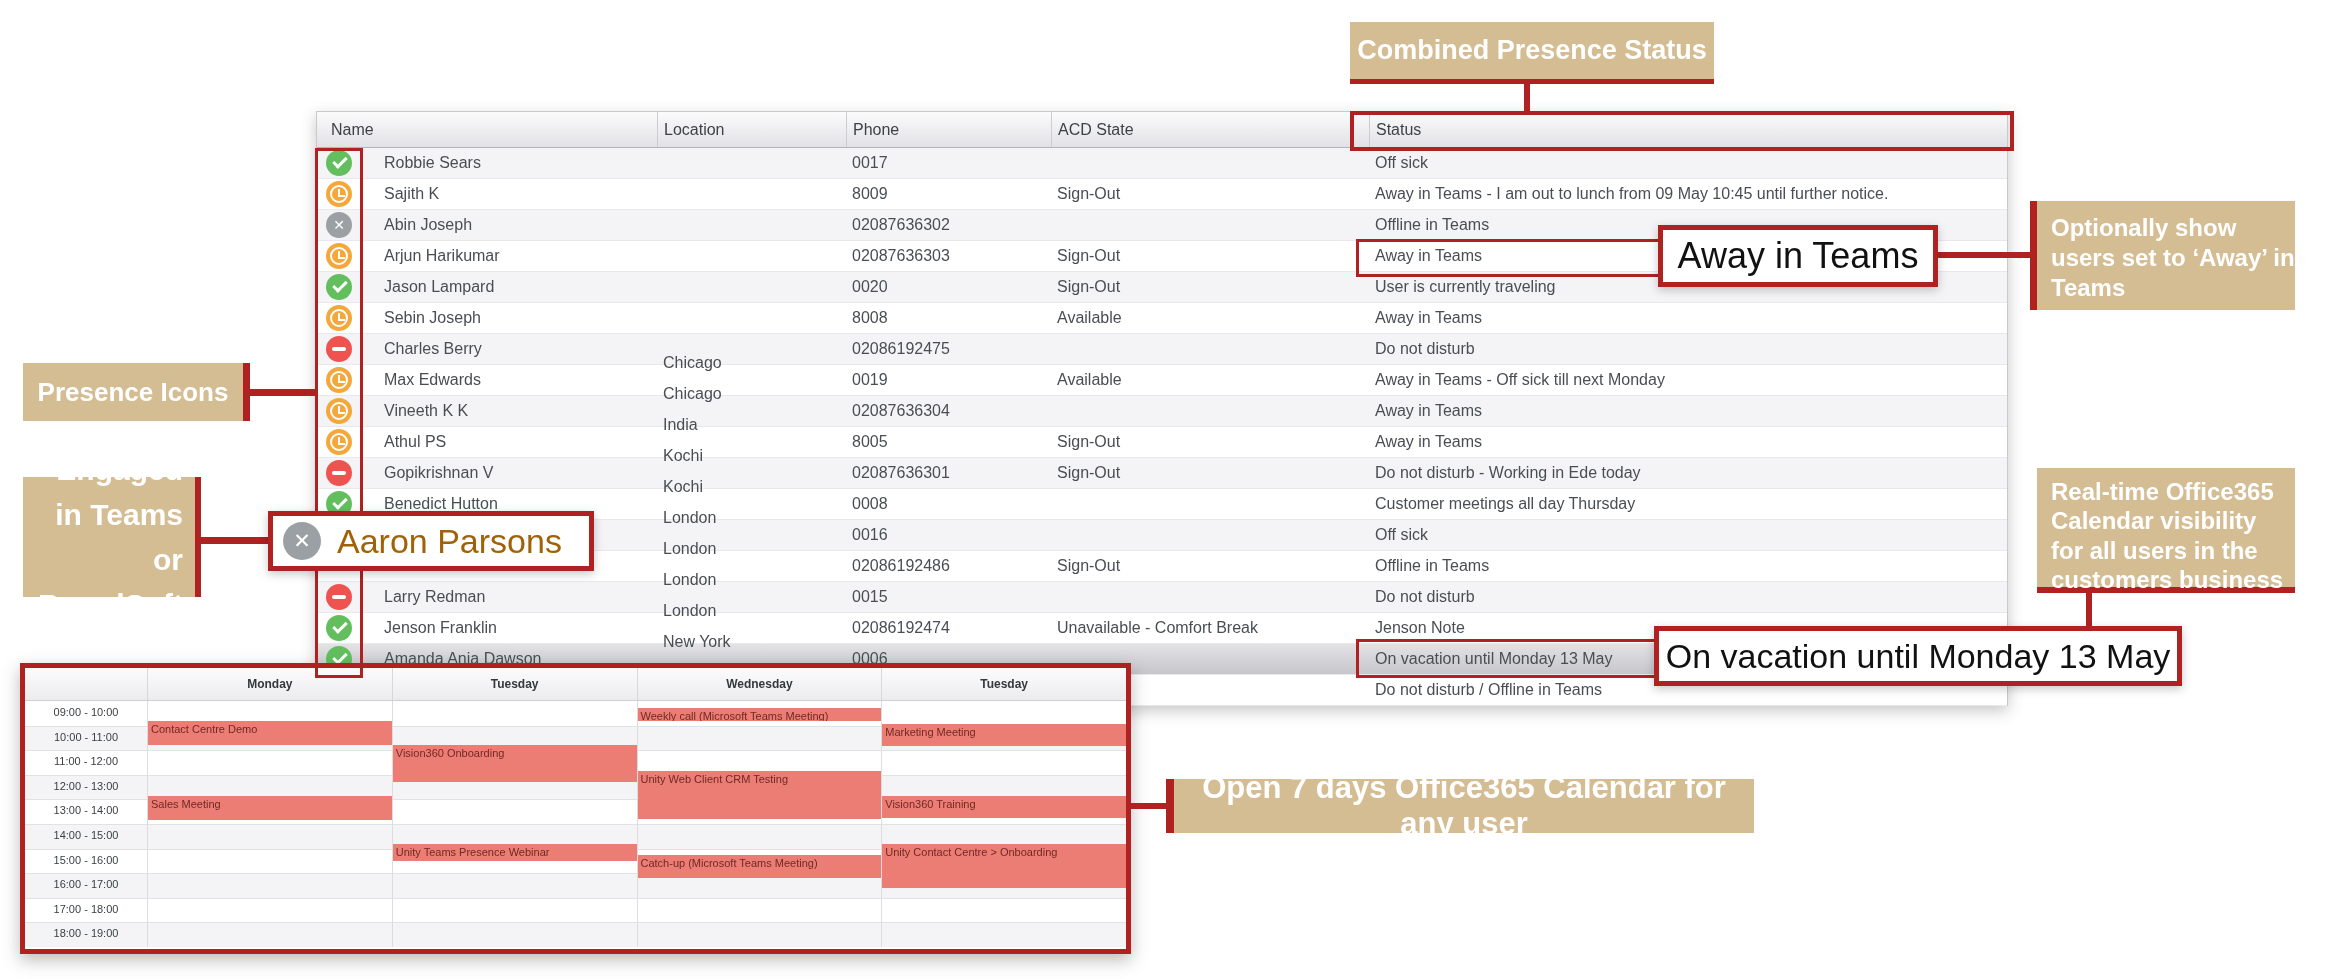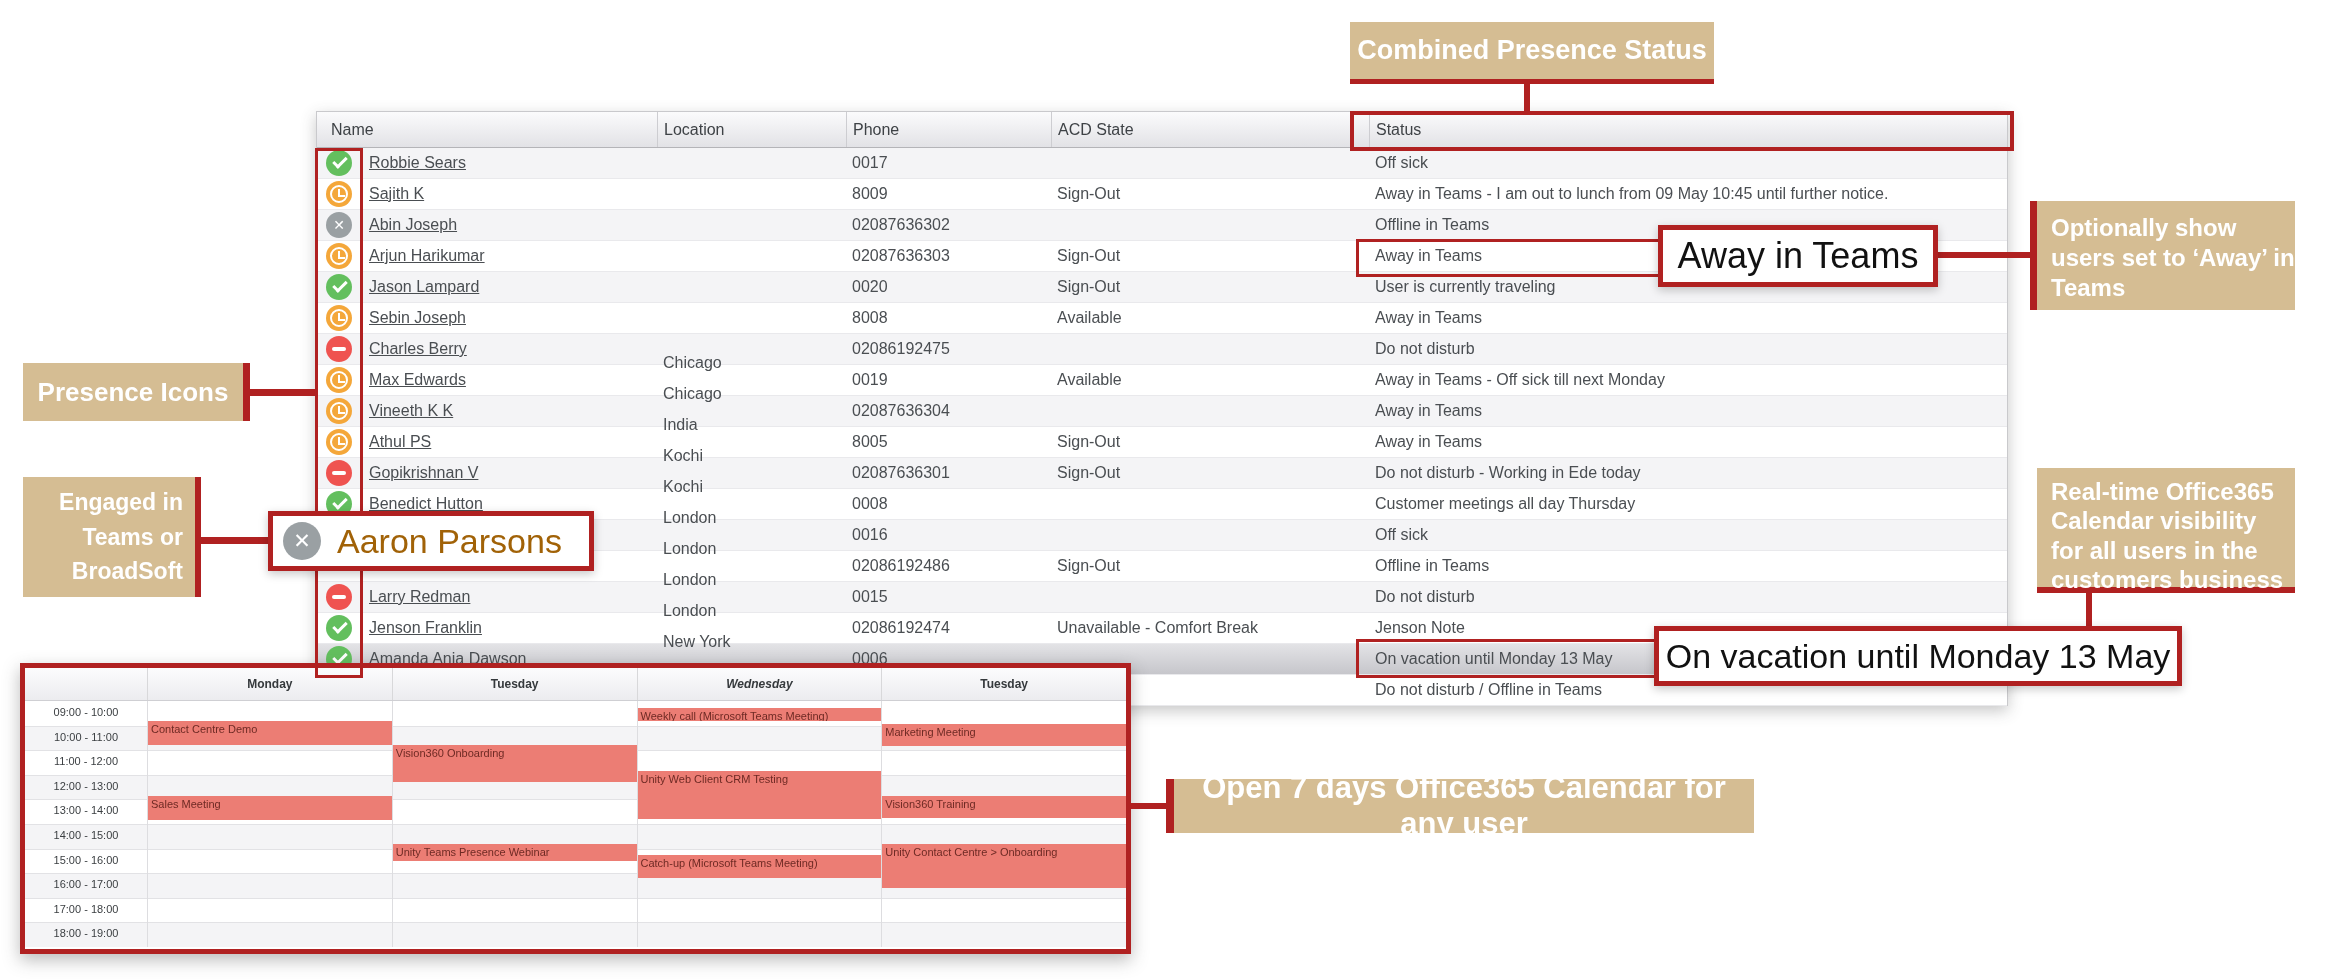--- a/index.html
+++ b/index.html
@@ -15,21 +15,21 @@
       border-left:1px solid #cdcdd1;box-sizing:border-box;}
   .th:first-child{border-left:none;padding-left:14px;}
   .th-name{width:340px;} .th-loc{width:189px;} .th-phone{width:205px;} .th-acd{width:318px;} .th-status{flex:1;}
   .tbody{position:relative;}
   .trow{display:flex;height:31px;background:#ffffff;border-bottom:1px solid #e9e9ec;box-sizing:border-box;}
   .trow.alt{background:#f4f4f6;}
   .trow.selected{background:linear-gradient(180deg,#e3e3e6,#c6c6cb);}
   .td{font-size:16px;display:flex;align-items:center;white-space:nowrap;overflow:visible;
       padding-left:6px;box-sizing:border-box;color:#4a4e52;}
   .c-icon{width:44px;justify-content:center;padding-left:0;}
-  .c-name{width:296px;padding-left:8px;text-decoration:underline;} .c-loc{width:189px;margin-top:27px;} .c-phone{width:205px;} .c-acd{width:318px;} .c-status{flex:1;}
+  .c-name{width:296px;padding-left:23px;} .c-loc{width:189px;margin-top:27px;} .c-phone{width:205px;} .c-acd{width:318px;} .c-status{flex:1;}
 
   
   .picon{width:26px;height:26px;border-radius:50%;position:relative;display:inline-block;flex:0 0 auto;}
   .picon.available{background:var(--icon-available,#63bf5e);}
   .picon.available::after{content:"";position:absolute;left:7px;top:7px;width:11px;height:5px;
       border-left:3px solid #fff;border-bottom:3px solid #fff;transform:rotate(-45deg);}
   .picon.dnd{background:var(--icon-dnd,#ef5350);}
   .picon.dnd::after{content:"";position:absolute;left:6px;top:11px;width:14px;height:4px;background:#fff;border-radius:2px;}
   .picon.offline{background:var(--icon-offline,#9aa0a3);}
   .picon.offline::after{content:"✕";position:absolute;left:0;right:0;top:50%;transform:translateY(-52%);
@@ -68,21 +68,21 @@
   #a-combined-underline{left:1350px;top:79px;width:364px;height:5px;}
   #a-combined-vline{left:1524px;top:84px;width:6px;height:28px;}
   #a-status-outline{left:1350px;top:111px;width:664px;height:40px;}
 
   #a-presence{left:23px;top:363px;width:220px;height:58px;font-size:26px;}
   #a-presence-bar{left:243px;top:363px;width:7px;height:58px;}
   #a-presence-conn{left:250px;top:389px;width:66px;height:7px;}
   #a-iconcol-a{left:315px;top:148px;width:48px;height:366px;}
   #a-iconcol-b{left:315px;top:568px;width:48px;height:110px;}
 
-  #a-engaged{left:23px;top:477px;width:172px;height:120px;font-size:23px;line-height:1.5;
+  #a-engaged{left:23px;top:477px;width:172px;height:120px;font-size:30px;line-height:1.5;
       display:flex;align-items:center;justify-content:flex-end;text-align:right;padding-right:12px;}
   #a-engaged-bar{left:195px;top:477px;width:6px;height:120px;}
   #a-engaged-conn{left:201px;top:537px;width:67px;height:7px;}
 
   #a-aaron{left:268px;top:511px;width:326px;height:60px;justify-content:flex-start;padding-left:10px;}
   .gray-x{width:38px;height:38px;border-radius:50%;background:#9aa0a3;position:relative;flex:0 0 auto;margin-right:16px;}
   .gray-x::after{content:"✕";position:absolute;left:0;right:0;top:50%;transform:translateY(-52%);
       text-align:center;color:#fff;font-size:21px;font-weight:bold;}
   #a-aaron .txt{font-size:34px;color:#a16207;}
 
@@ -291,21 +291,21 @@
           <div class="td c-status">Do not disturb / Offline in Teams</div>
         </div>
       </div>
   </div>
 
   <div class="calendar">
     <div class="cal-header" id="cal-header">
         <div class="cal-hcell" style="width: 122px;"></div>
         <div class="cal-hcell" style="width: 244.75px;">Monday</div>
         <div class="cal-hcell" style="width: 244.75px;">Tuesday</div>
-        <div class="cal-hcell" style="width: 244.75px; font-style: italic;">Wednesday</div>
+        <div class="cal-hcell" style="width: 244.75px;">Wednesday</div>
         <div class="cal-hcell" style="width: 244.75px;">Tuesday</div>
       </div>
     <div class="cal-body" id="cal-body">
         <div class="cal-time" style="top: 5px;">09:00 - 10:00</div>
         <div class="cal-band alt" style="top: 24.6px;"></div>
         <div style="position: absolute; left: 0px; top: 24.6px; width: 1101px; height: 1px; background: rgb(226, 226, 229);"></div>
         <div class="cal-time" style="top: 29.6px;">10:00 - 11:00</div>
         <div style="position: absolute; left: 0px; top: 49.2px; width: 1101px; height: 1px; background: rgb(226, 226, 229);"></div>
         <div class="cal-time" style="top: 54.2px;">11:00 - 12:00</div>
         <div class="cal-band alt" style="top: 73.8px;"></div>

